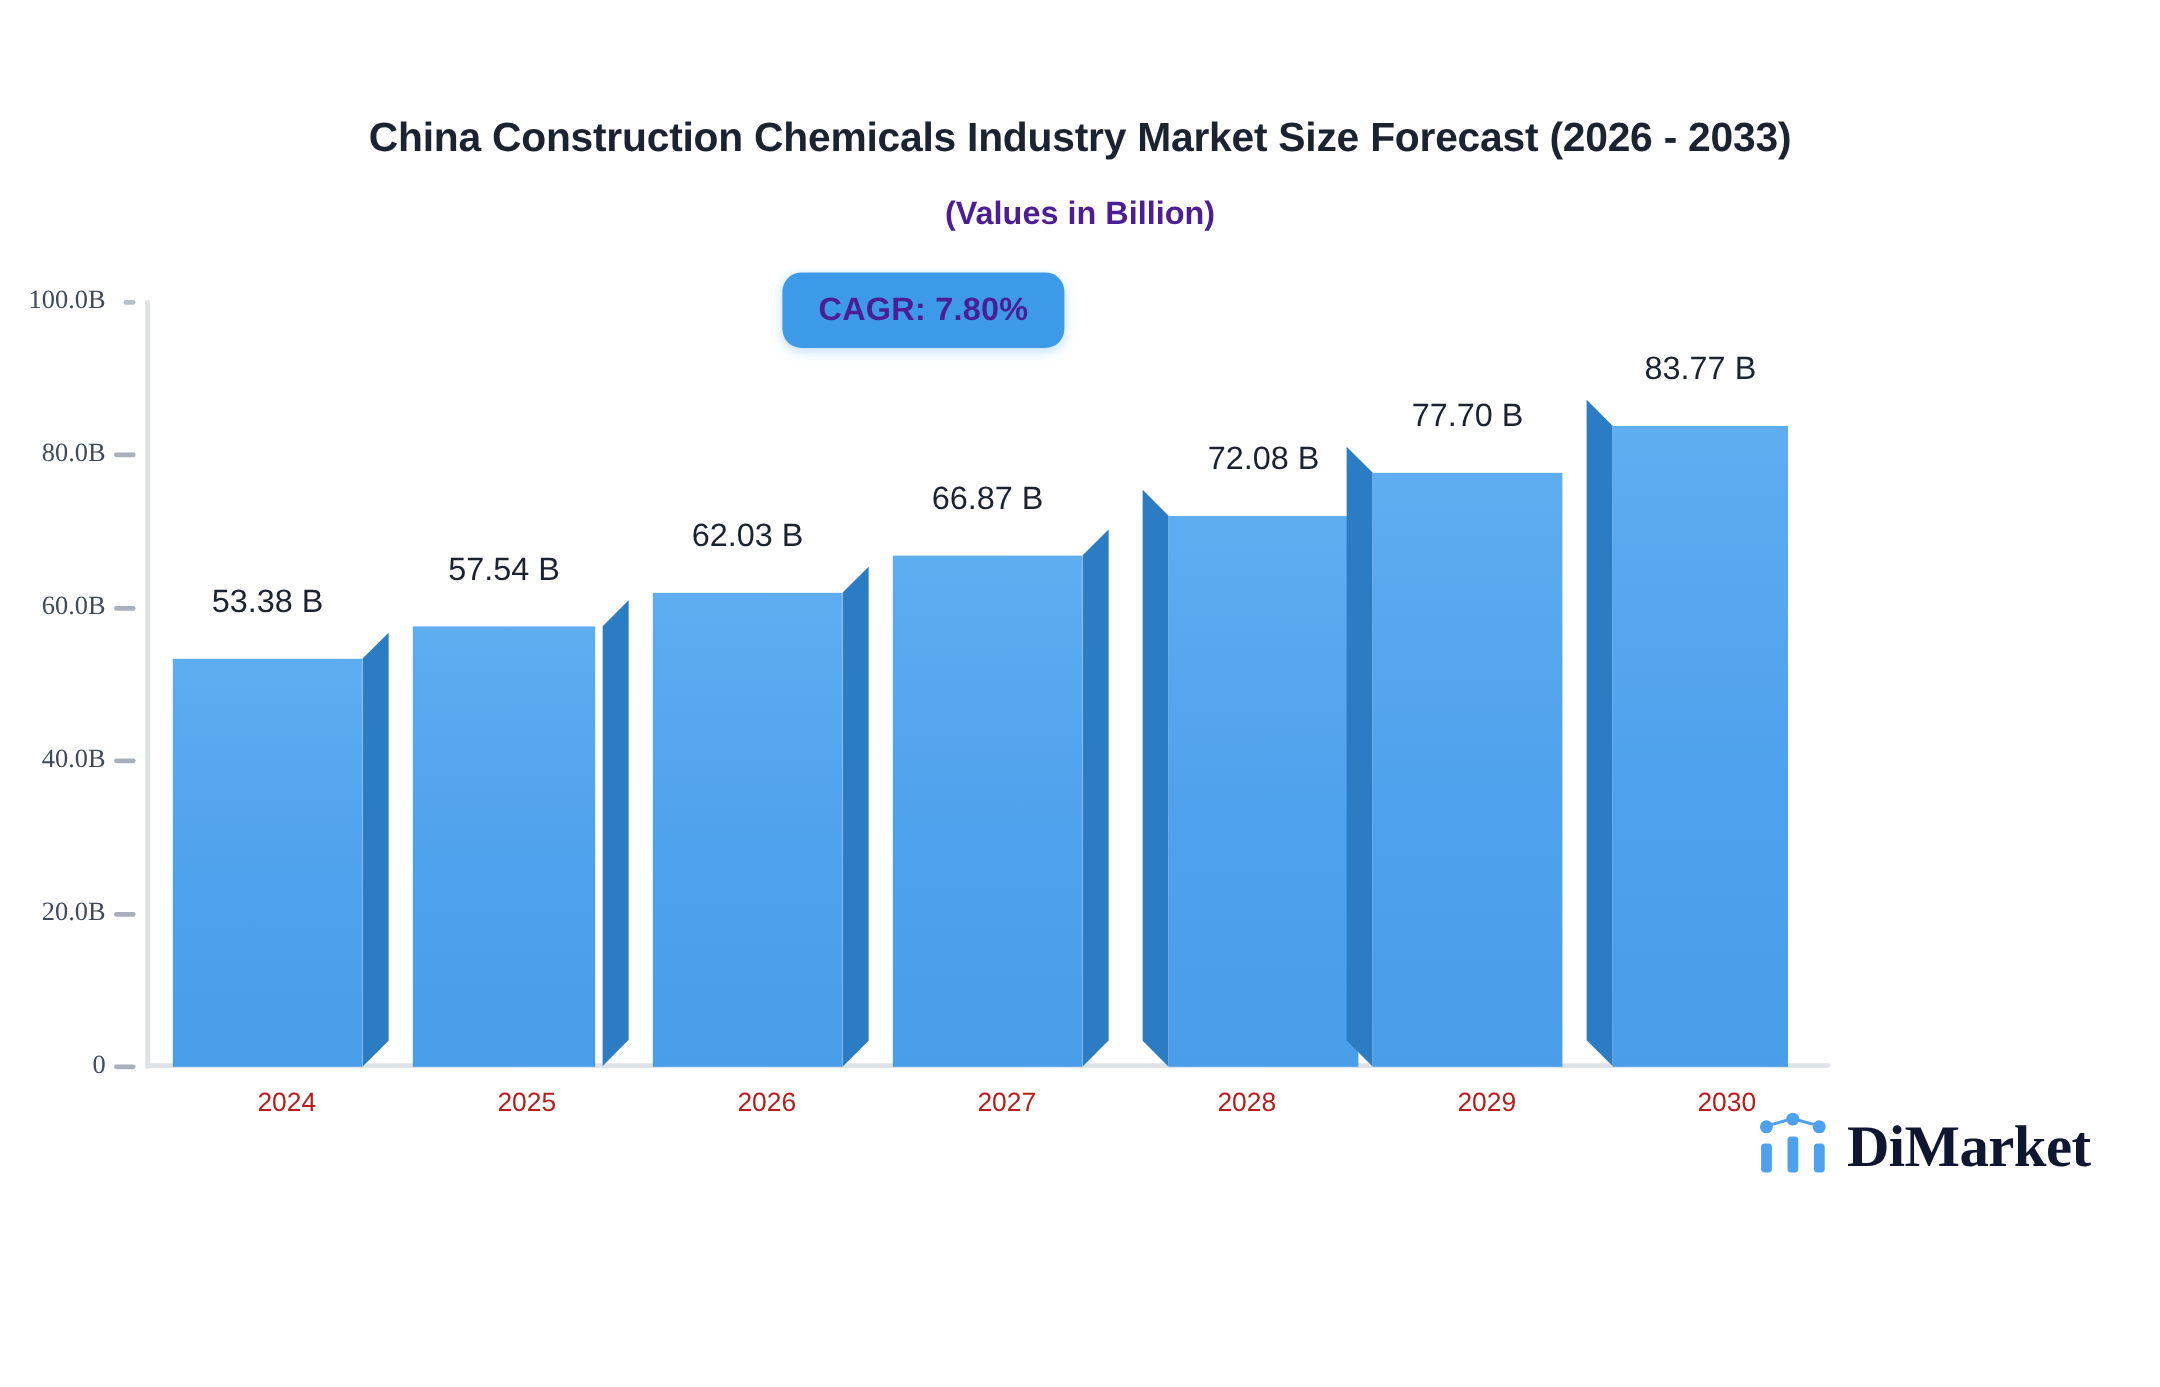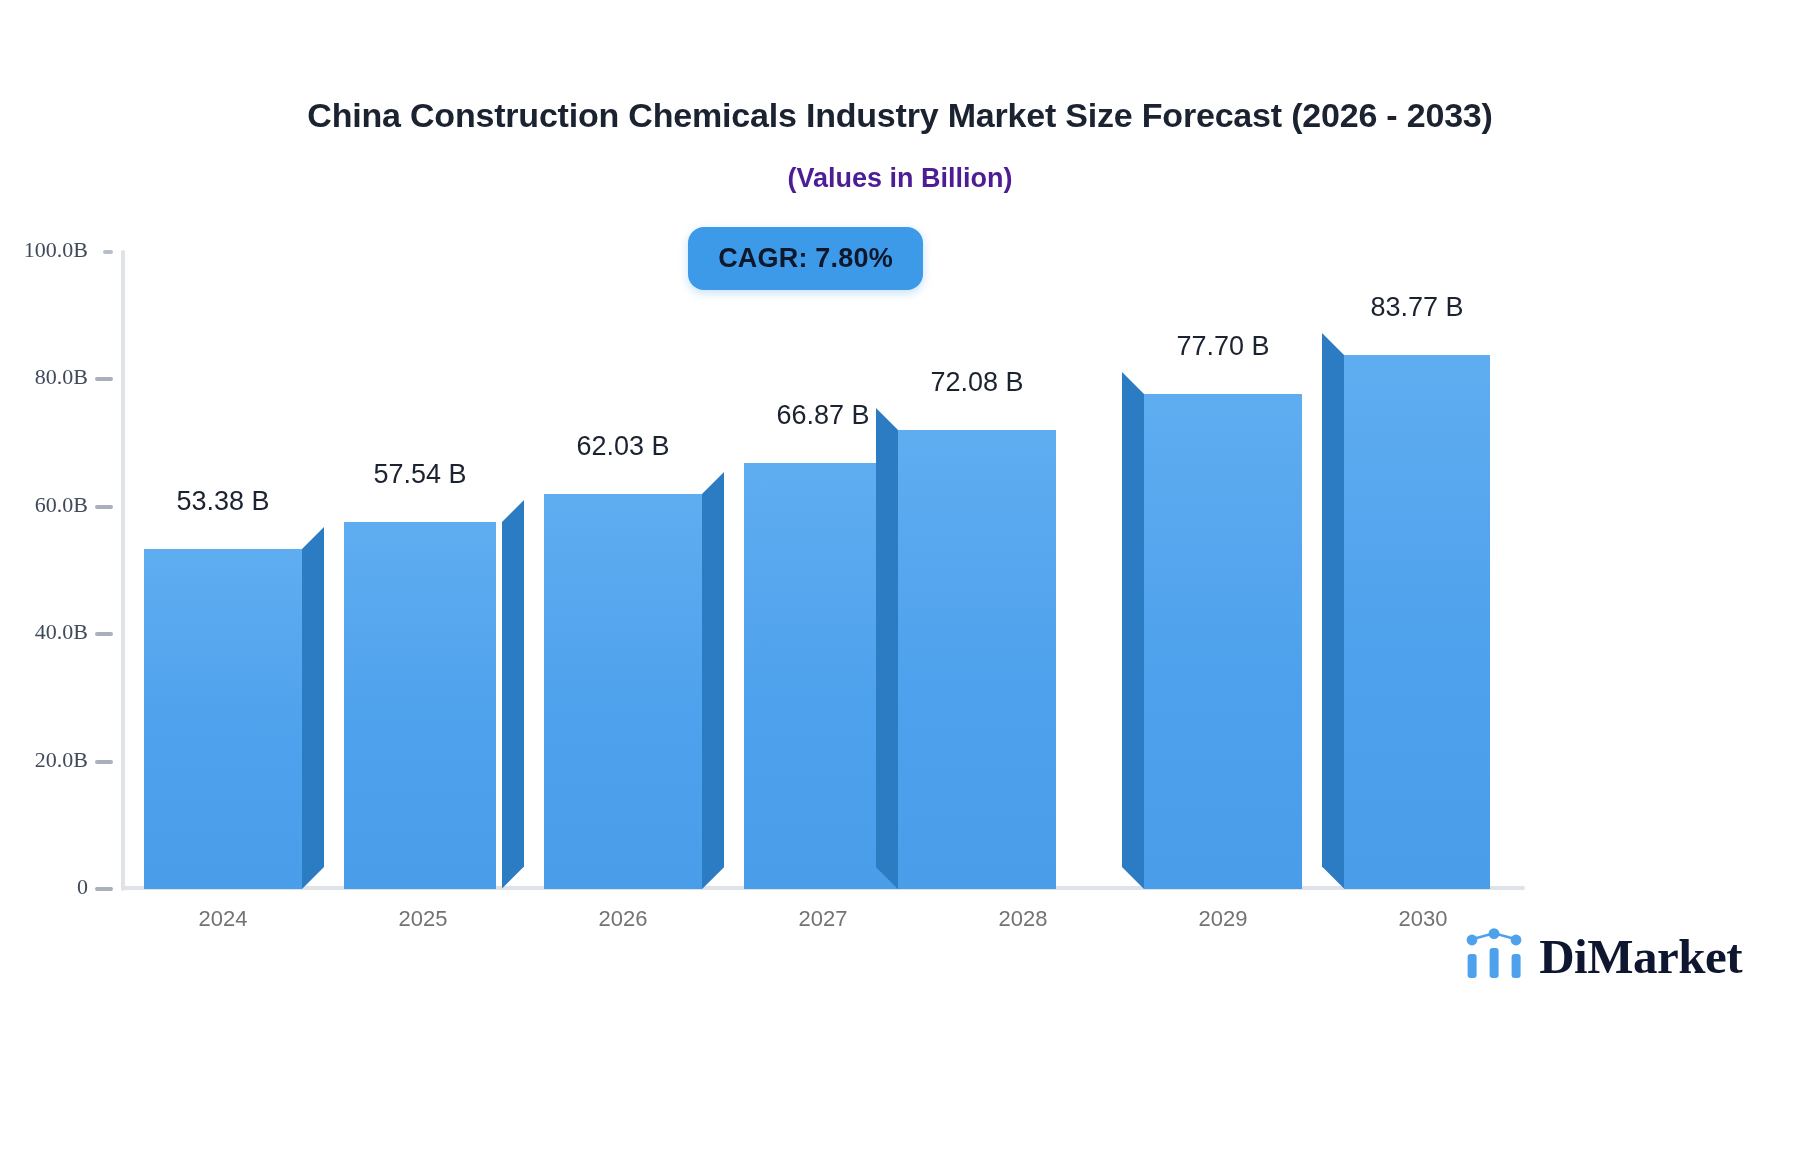--- a/index.html
+++ b/index.html
@@ -23,27 +23,27 @@
   .subtitle{
     position:absolute;left:0;right:0;top:163px;
     text-align:center;
     font-size:27px;font-weight:bold;
     color:#4c1d95;
   }
 
   
   .cagr-badge{
     position:absolute;
-    left:688px;top:227px;
+    left:652px;top:227px;
     width:235px;height:63px;
     border-radius:16px;
     background:#3d9ae8;
     box-shadow:0 3px 10px rgba(61,154,232,.30);
     display:flex;align-items:center;justify-content:center;
-    color:#0f172a;font-size:27px;font-weight:bold;
+    color:#4c1d95;font-size:27px;font-weight:bold;
     letter-spacing:.2px;
   }
 
   
   .plot{
     position:absolute;
     left:123px;top:252px;
     width:1400px;height:637px;
   }
   .y-axis-line{
@@ -82,22 +82,23 @@
     position:absolute;
     left:50%;transform:translateX(-50%);
     white-space:nowrap;
     font-size:27px;color:#1b2230;
   }
 
   
   .xlabel{
     position:absolute;top:906px;
     text-align:right;
-    font-size:22px;color:#737373;
+    font-size:22px;color:#b91c1c;
     transform:translateX(-50%);
+    margin-left:16px;
   }
 
   
   .logo{
     position:absolute;right:58px;bottom:172px;
     display:flex;align-items:center;gap:14px;
   }
   .logo-mark{display:block;}
   .logo-text{
     font-family:"Liberation Serif", serif;
@@ -175,21 +176,21 @@
         </div>
         <div class="bar-group" style="left: 621px; width: 158px; height: 425.962px;">
           <div class="bar-side" style="height: 447.962px; width: 22px; left: 158px;">
             <svg width="22" height="447.96190000000007" viewBox="0 0 22 447.96190000000007">
               <path d="M0,22 L22,0 L22,425.96190000000007 L0,447.96190000000007 Z" fill="#2c7cc4"></path>
             </svg>
           </div>
           <div class="bar-face" style="height: 425.962px;"></div>
           <div class="bar-label" style="bottom: 457.962px;">66.87 B</div>
         </div>
-        <div class="bar-group" style="left: 775px; width: 158px; height: 459.15px;">
+        <div class="bar-group" style="left: 851px; width: 158px; height: 459.15px;">
           <div class="bar-side" style="height: 481.15px; width: 22px; left: -22px;">
             <svg width="22" height="481.1496" viewBox="0 0 22 481.1496">
               <path d="M22,22 L0,0 L0,459.1496 L22,481.1496 Z" fill="#2c7cc4"></path>
             </svg>
           </div>
           <div class="bar-face" style="height: 459.15px;"></div>
           <div class="bar-label" style="bottom: 491.15px;">72.08 B</div>
         </div>
         <div class="bar-group" style="left: 1021px; width: 158px; height: 494.949px;">
           <div class="bar-side" style="height: 516.949px; width: 22px; left: -22px;">

